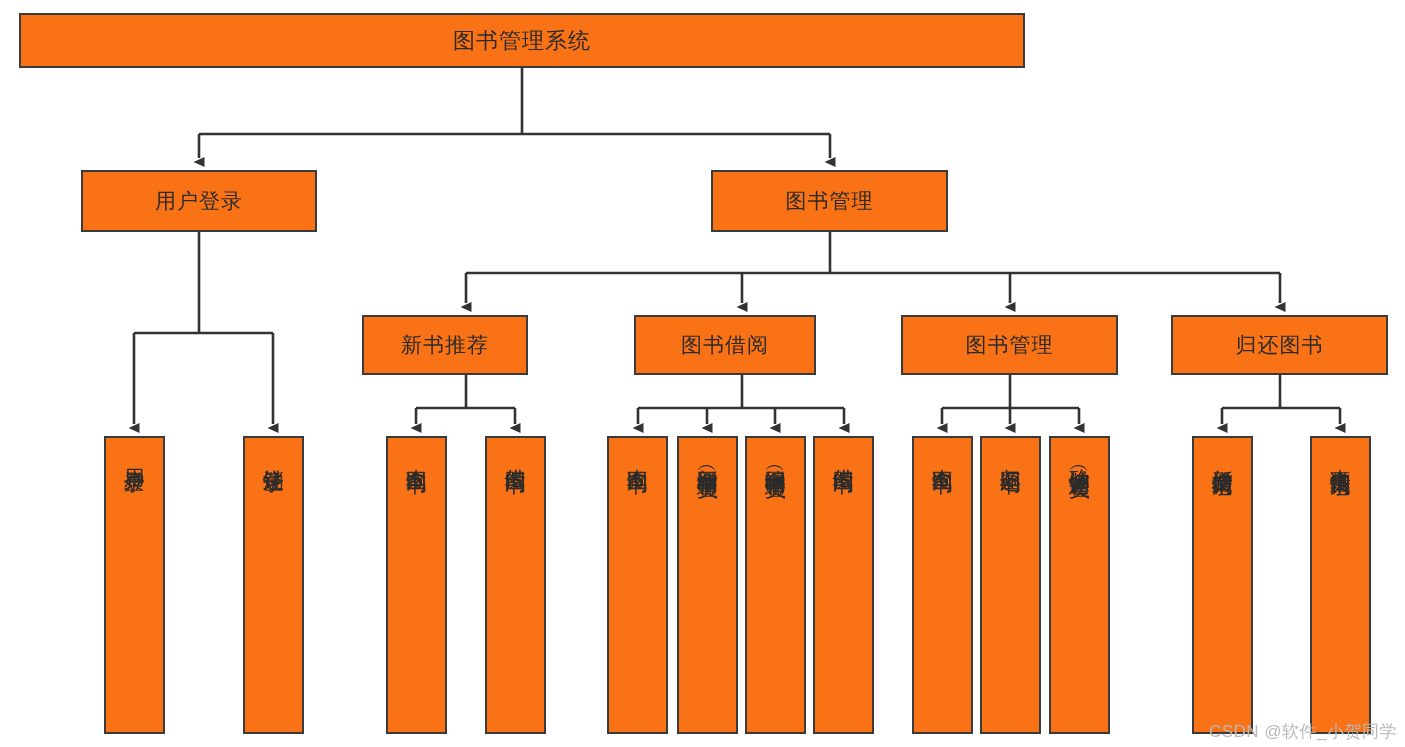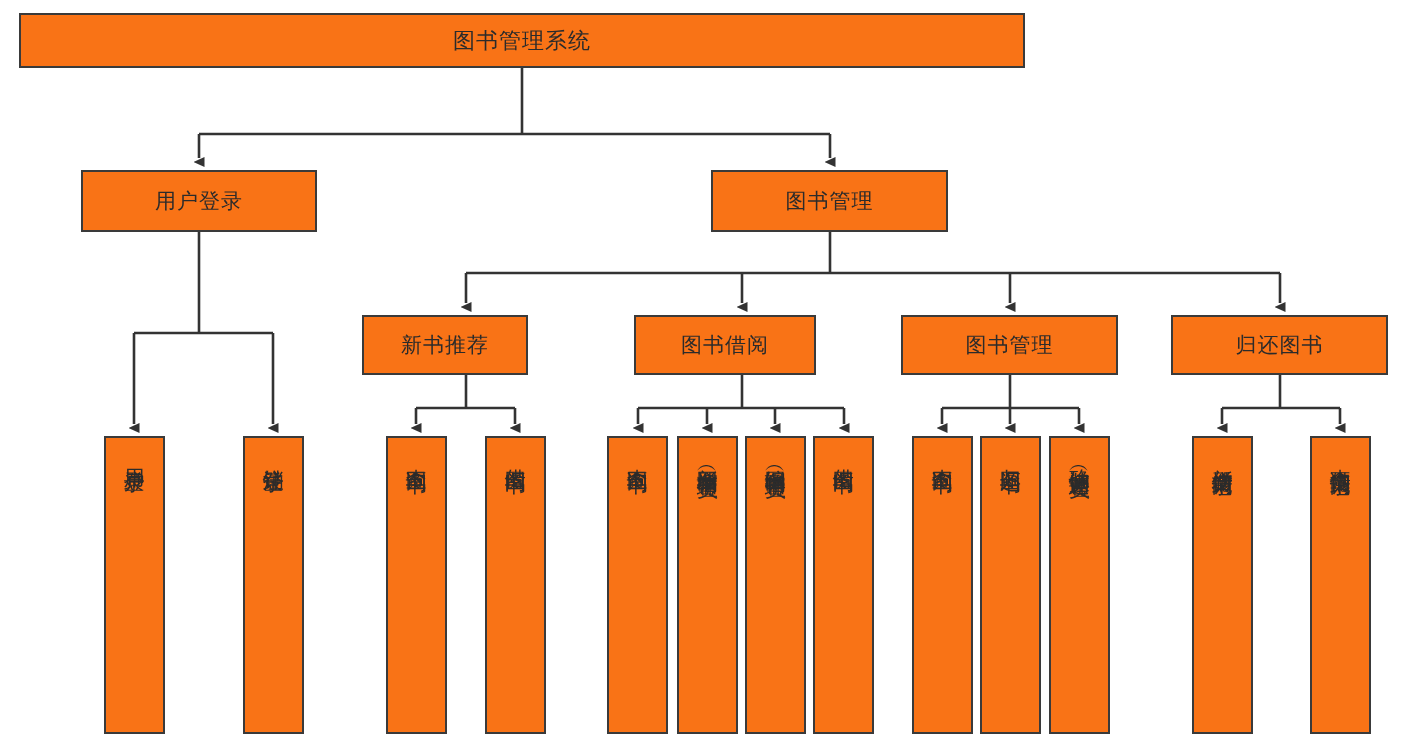--- a/index.html
+++ b/index.html
@@ -184,14 +184,15 @@
     <span class="vtext">确认归还（管理员）</span>
   </div>
 
   <div class="node leaf" style="left:1192px; top:436px; width:61px; height:298px;">
     <span class="vtext">新增借阅记录</span>
   </div>
   <div class="node leaf" style="left:1310px; top:436px; width:61px; height:298px;">
     <span class="vtext">查询借阅记录</span>
   </div>
 
+  <div class="watermark">CSDN @软件_小贺同学</div>
 
 </div>
 
 </body></html>

